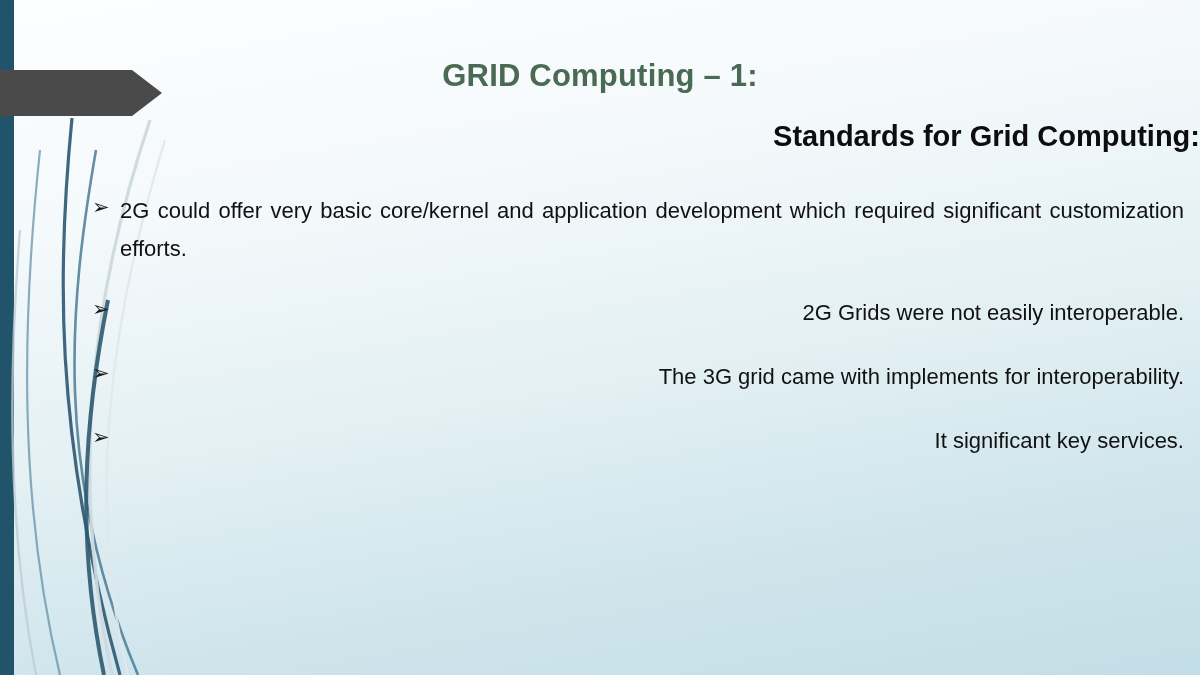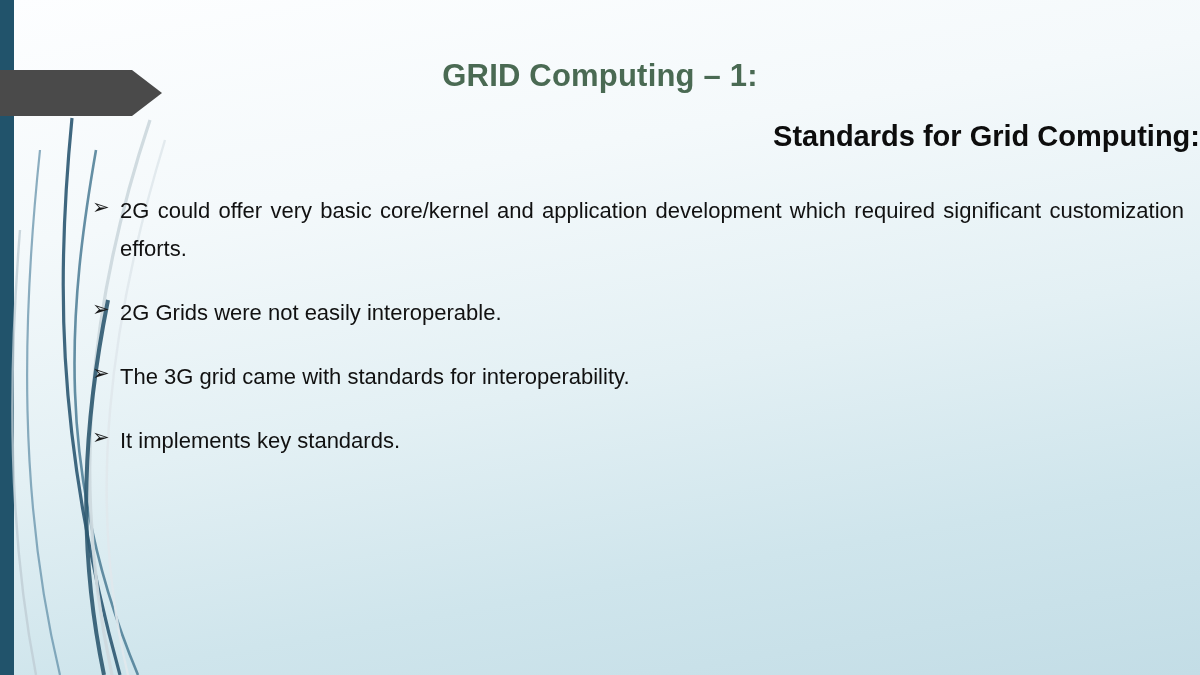--- a/index.html
+++ b/index.html
@@ -92,21 +92,21 @@
   }
   .bullet-text {
     flex: 1 1 auto;
     font-size: 22px;
     line-height: 38px;
     color: #111111;
     text-align: justify;
     padding-right: 16px;
   }
   .bullet.nojustify .bullet-text {
-    text-align: left;
+    text-align: right;
   }
 </style>
 </head>
 <body>
 
 <div class="slide">
 
   <div class="left-bar"></div>
 
   <svg class="decor" viewBox="0 0 320 675" preserveAspectRatio="none">
@@ -138,23 +138,23 @@
       <span class="bullet-text">2G could offer very basic core/kernel and application development which required significant customization efforts.</span>
     </div>
 
     <div class="bullet nojustify">
       <span class="bullet-marker">➢</span>
       <span class="bullet-text">2G Grids were not easily interoperable.</span>
     </div>
 
     <div class="bullet nojustify">
       <span class="bullet-marker">➢</span>
-      <span class="bullet-text">The 3G grid came with standards for interoperability.</span>
+      <span class="bullet-text">The 3G grid came with implements for interoperability.</span>
     </div>
 
     <div class="bullet nojustify">
       <span class="bullet-marker">➢</span>
-      <span class="bullet-text">It implements key standards.</span>
+      <span class="bullet-text">It significant key services.</span>
     </div>
 
   </div>
 
 </div>
 
 </body></html>

